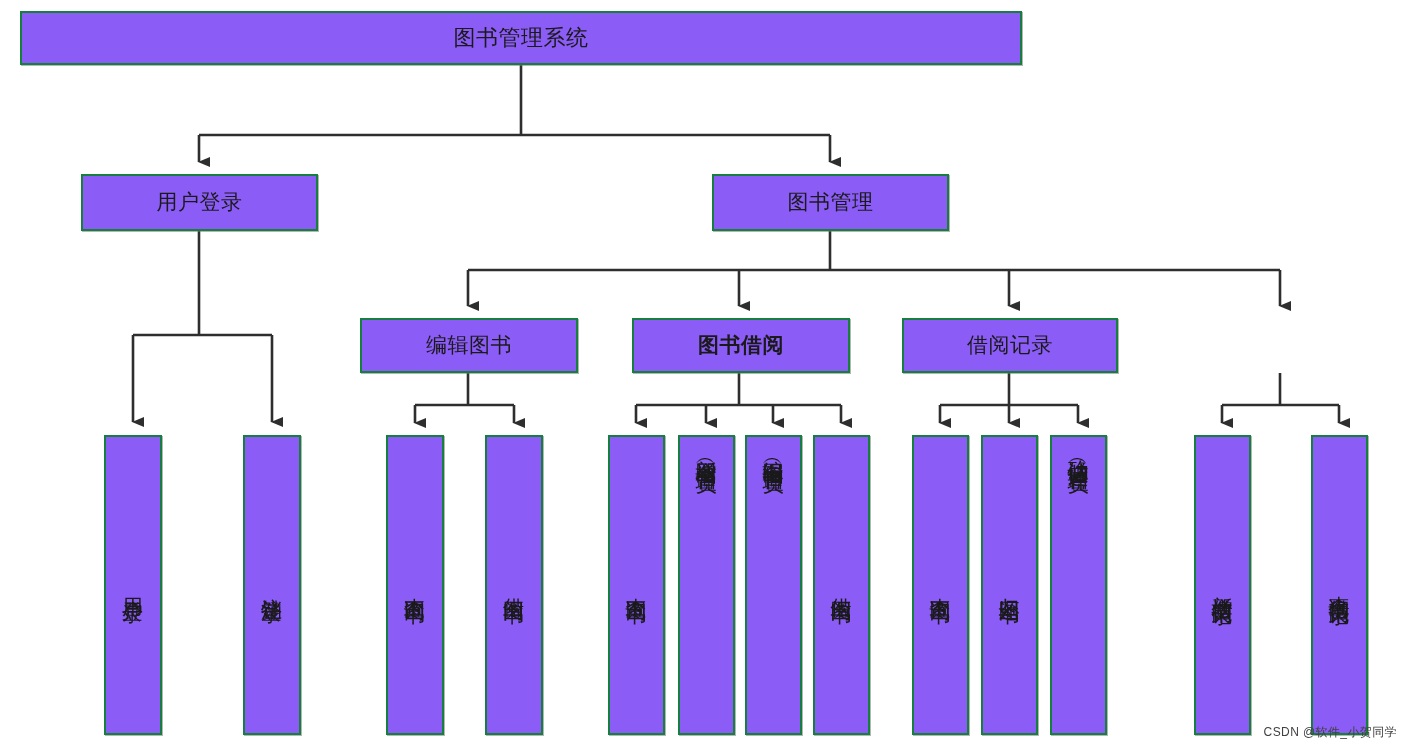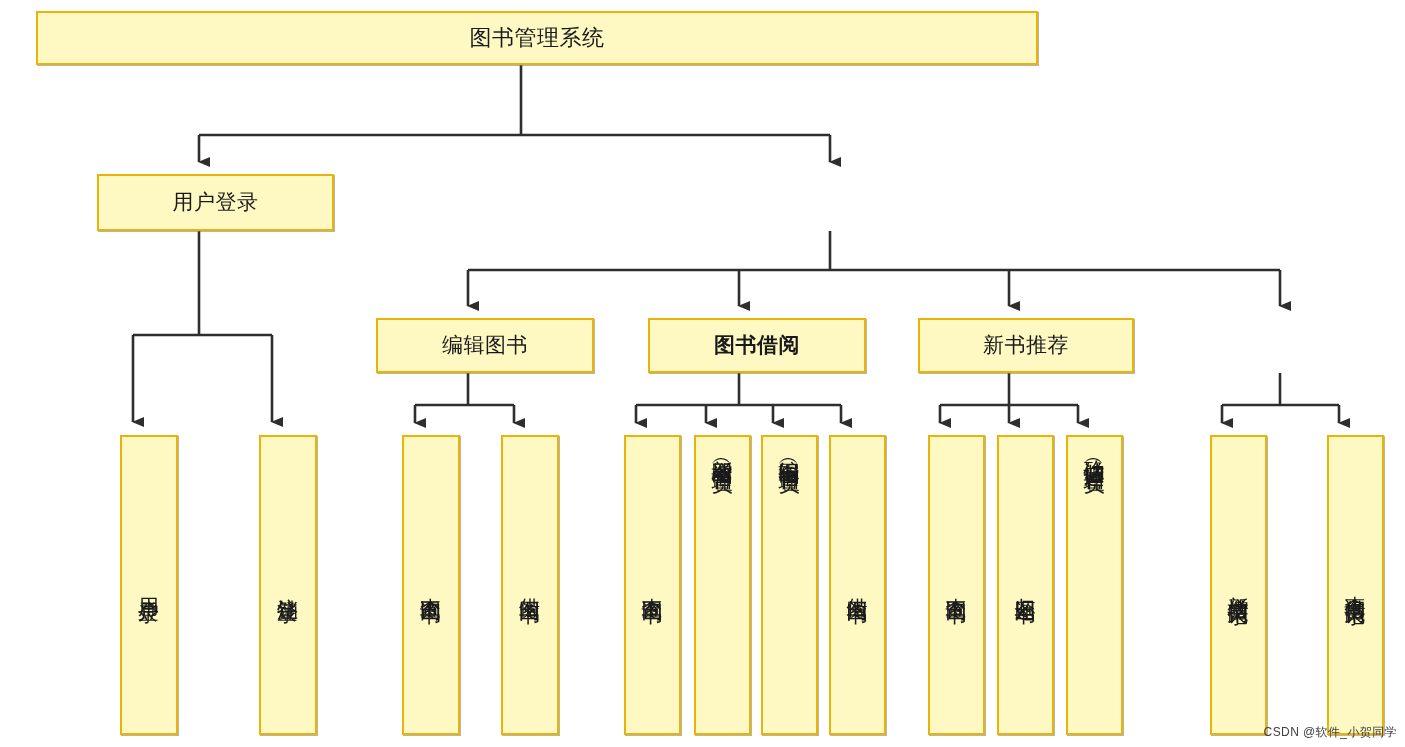--- a/index.html
+++ b/index.html
@@ -24,28 +24,27 @@
     position: absolute;
     left: 0;
     top: 0;
     width: 1405px;
     height: 747px;
     pointer-events: none;
   }
   .node {
     position: absolute;
     box-sizing: border-box;
-    background: #fef9c3;
-    border: 2px solid #eab308;
+    background: #8b5cf6;
+    border: 2px solid #15803d;
     box-shadow: 1px 1px 0 0 rgba(120,120,120,0.55);
     display: flex;
     align-items: center;
     justify-content: center;
     z-index: 2;
-    margin-left: 16px;
   }
   .node .label {
     display: block;
     line-height: 1.18;
     letter-spacing: 0.5px;
     color: #1a1a1a;
     text-align: center;
     white-space: nowrap;
   }
   
@@ -141,31 +140,34 @@
   </svg>
 
   <div class="node horiz root" style="left:20px; top:11px; width:1002px; height:54px;">
     <span class="label">图书管理系统</span>
   </div>
 
   <div class="node horiz" style="left:81px; top:174px; width:237px; height:57px;">
     <span class="label">用户登录</span>
   </div>
 
+  <div class="node horiz" style="left:712px; top:174px; width:237px; height:57px;">
+    <span class="label">图书管理</span>
+  </div>
 
   <div class="node horiz" style="left:360px; top:318px; width:218px; height:55px;">
     <span class="label">编辑图书</span>
   </div>
 
   <div class="node horiz" style="left:632px; top:318px; width:218px; height:55px;font-weight:bold;">
     <span class="label">图书借阅</span>
   </div>
 
   <div class="node horiz" style="left:902px; top:318px; width:216px; height:55px;">
-    <span class="label">新书推荐</span>
+    <span class="label">借阅记录</span>
   </div>
 
 
   <div class="node vert centered" style="left:104px; top:435px; width:58px; height:300px;">
     <span class="label">用户登录</span>
   </div>
 
   <div class="node vert centered" style="left:243px; top:435px; width:58px; height:300px;">
     <span class="label">注销登录</span>
   </div>

